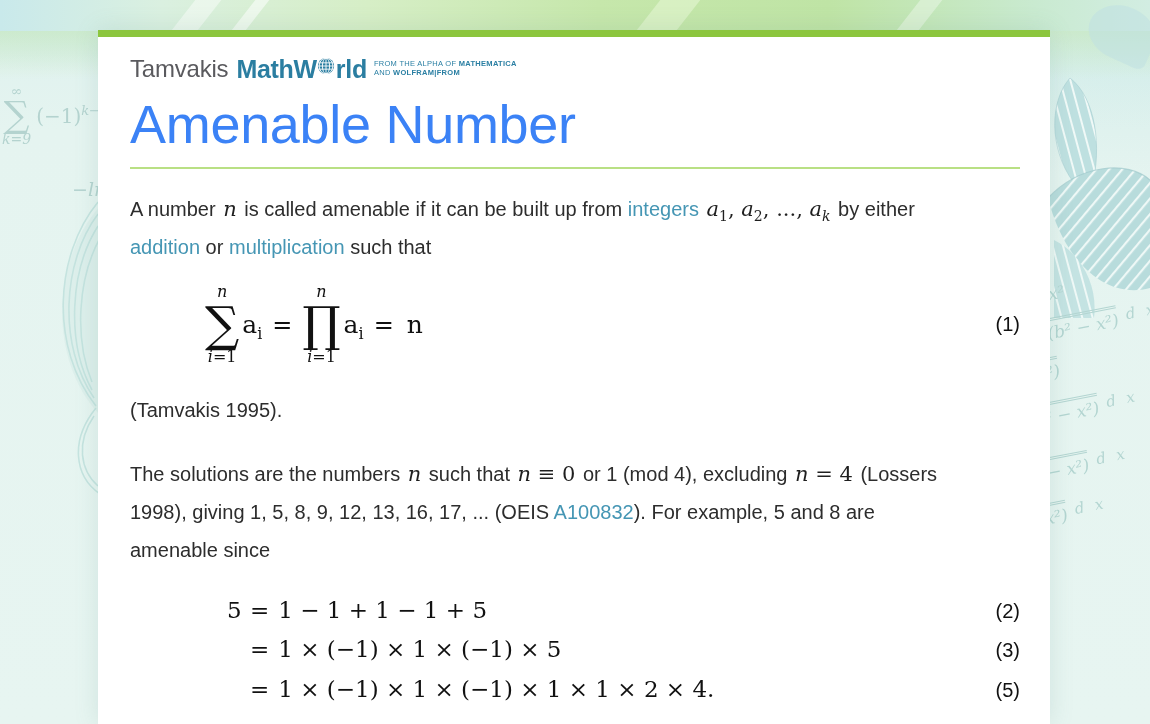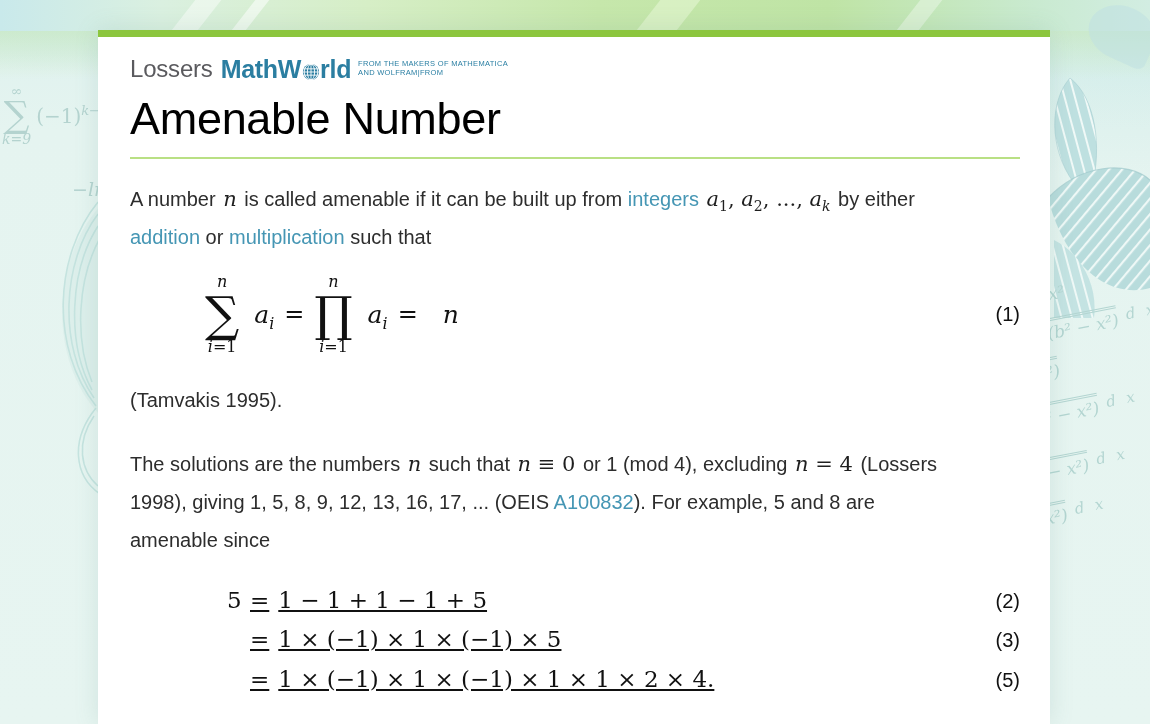--- a/index.html
+++ b/index.html
@@ -44,49 +44,49 @@
   .f3{left:1044px;top:394px;}
   .f4{left:1046px;top:450px;}
   .f5{left:1044px;top:498px;}
   
   .card{position:absolute;left:98px;top:30px;width:952px;height:694px;background:#ffffff;
     border-top:7px solid #8cc63e;box-sizing:border-box;padding:18px 30px 0 32px;
     box-shadow:0 0 22px rgba(100,150,140,.18);z-index:2;}
   
   .logo-row{display:flex;align-items:flex-start;}
   .logo-wolfram{font-size:24px;color:#5a5a5e;font-weight:400;letter-spacing:-.2px;}
-  .logo-mathworld{font-size:25px;color:#2b7ea1;font-weight:700;letter-spacing:-.3px;margin-left:8px;display:inline-flex;align-items:center;}
+  .logo-mathworld{font-size:25px;color:#2b7ea1;font-weight:700;letter-spacing:-.3px;margin-left:8px;display:inline-flex;align-items:flex-start;}
   .globe{margin:0 .5px;transform:translateY(2px);}
   .tagline{margin-left:7px;margin-top:4px;font-size:7.5px;line-height:9px;color:#2a7fa3;letter-spacing:.3px;}
-  .tagline b{font-weight:400;}
-  
-  .page-title{margin:10px 0 0 0;font-size:45px;line-height:1.12;font-weight:400;color:#000000;letter-spacing:-.3px;}
+  .tagline b{font-weight:700;}
+  
+  .page-title{margin:10px 0 0 0;font-size:54px;line-height:1.12;font-weight:400;color:#3b82f6;letter-spacing:-.3px;}
   .rule{border:none;border-top:2px solid #b9e084;margin:13px 0 0 0;width:890px;}
   
   .para{margin:21px 0 0 0;font-size:20px;line-height:38px;color:#2d2d2d;max-width:890px;}
   a.link{color:#4596b4;text-decoration:none;cursor:pointer;text-align:center;}
   .im{font-family:"DejaVu Serif","Liberation Serif",serif;font-size:21px;color:#1f1f1f;margin:0 2px;}
   .im i{font-style:italic;}
   .im sub{font-size:14px;line-height:0;}
   
   .eq1-row{display:flex;align-items:center;margin:16px 0 0 0;}
   .eq1-left{display:flex;align-items:center;margin-left:75px;
     font-family:"DejaVu Serif","Liberation Serif",serif;color:#111;}
   .bigop{display:inline-flex;flex-direction:column;align-items:center;line-height:1;}
   .bigop .lim{font-size:16px;font-style:italic;line-height:1.25;}
   .bigop .lim .rm{font-style:normal;}
   .bigop .op{font-size:48px;line-height:.92;}
-  .eq1-term{font-size:25px;font-style:italic;margin-left:15px;}
+  .eq1-term{font-size:25px;margin-left:3px;}
   .eq1-term sub{font-size:16px;line-height:0;}
   .eq1-sign{font-size:24px;margin:0 10px;}
   .eq1-num,.eq-num{margin-left:auto;font-size:20px;color:#111;}
   
   .eqs-block{margin-top:22px;}
   .eq-row{display:flex;align-items:baseline;line-height:38.5px;}
-  .eq-left{padding-left:97px;font-family:"DejaVu Serif","Liberation Serif",serif;font-size:23px;color:#111;white-space:nowrap;text-decoration:underline;}
+  .eq-left{padding-left:97px;font-family:"DejaVu Serif","Liberation Serif",serif;font-size:23px;color:#111;white-space:nowrap;}
   .eq-lhs{display:inline-block;width:14px;text-align:right;}
   .eq-sign{margin:0 9px;}
 </style>
 </head>
 <body>
 
 <div class="band"></div>
 <div class="streak s1"></div>
 <div class="streak s2"></div>
 <div class="streak s3"></div>
@@ -136,38 +136,38 @@
 <div class="frag f0"><span>x²</span><span class="frag-dx"></span></div>
 <div class="frag f1"><span class="ol">(b² − x²)</span><span class="frag-dx">d x</span></div>
 <div class="frag f2"><span class="ol">²)</span><span class="frag-dx"></span></div>
 <div class="frag f3"><span class="ol">² − x²)</span><span class="frag-dx">d x</span></div>
 <div class="frag f4"><span class="ol">− x²)</span><span class="frag-dx">d x</span></div>
 <div class="frag f5"><span class="ol">x²)</span><span class="frag-dx">d x</span></div>
 
 <div class="card">
 
   <div class="logo-row">
-    <span class="logo-wolfram">Lossers</span>
+    <span class="logo-wolfram">Tamvakis</span>
     <span class="logo-mathworld">
         <span>MathW</span>
         <svg class="globe" width="18" height="18" viewBox="0 0 20 20">
           <circle cx="10" cy="10" r="9" fill="#2b7ea1"></circle>
           <g stroke="#ffffff" stroke-width="1" fill="none">
             <ellipse cx="10" cy="10" rx="4" ry="8.8"></ellipse>
             <ellipse cx="10" cy="10" rx="7.6" ry="8.8"></ellipse>
             <line x1="10" y1="1.2" x2="10" y2="18.8"></line>
             <line x1="1.6" y1="6.5" x2="18.4" y2="6.5"></line>
             <line x1="1.2" y1="10" x2="18.8" y2="10"></line>
             <line x1="1.6" y1="13.5" x2="18.4" y2="13.5"></line>
           </g>
         </svg>
         <span>rld</span>
       </span>
     <span class="tagline">
-      <span>FROM THE MAKERS OF </span><b>MATHEMATICA</b><br>
+      <span>FROM THE ALPHA OF </span><b>MATHEMATICA</b><br>
       <span>AND </span><b>WOLFRAM|FROM</b>
     </span>
   </div>
 
   <h1 class="page-title">Amenable Number</h1>
   <hr class="rule">
 
   <p class="para"><span>A number </span><span class="im"><i>n</i></span><span> is called amenable if it can be built up from </span><a class="link">integers</a> <span class="im"><i>a</i><sub>1</sub><span>, </span><i>a</i><sub>2</sub><span>, ..., </span><i>a</i><sub><i>k</i></sub></span><span> by either</span><br><a class="link">addition</a><span> or </span><a class="link">multiplication</a><span> such that</span></p>
 
   <div class="eq1-row">

